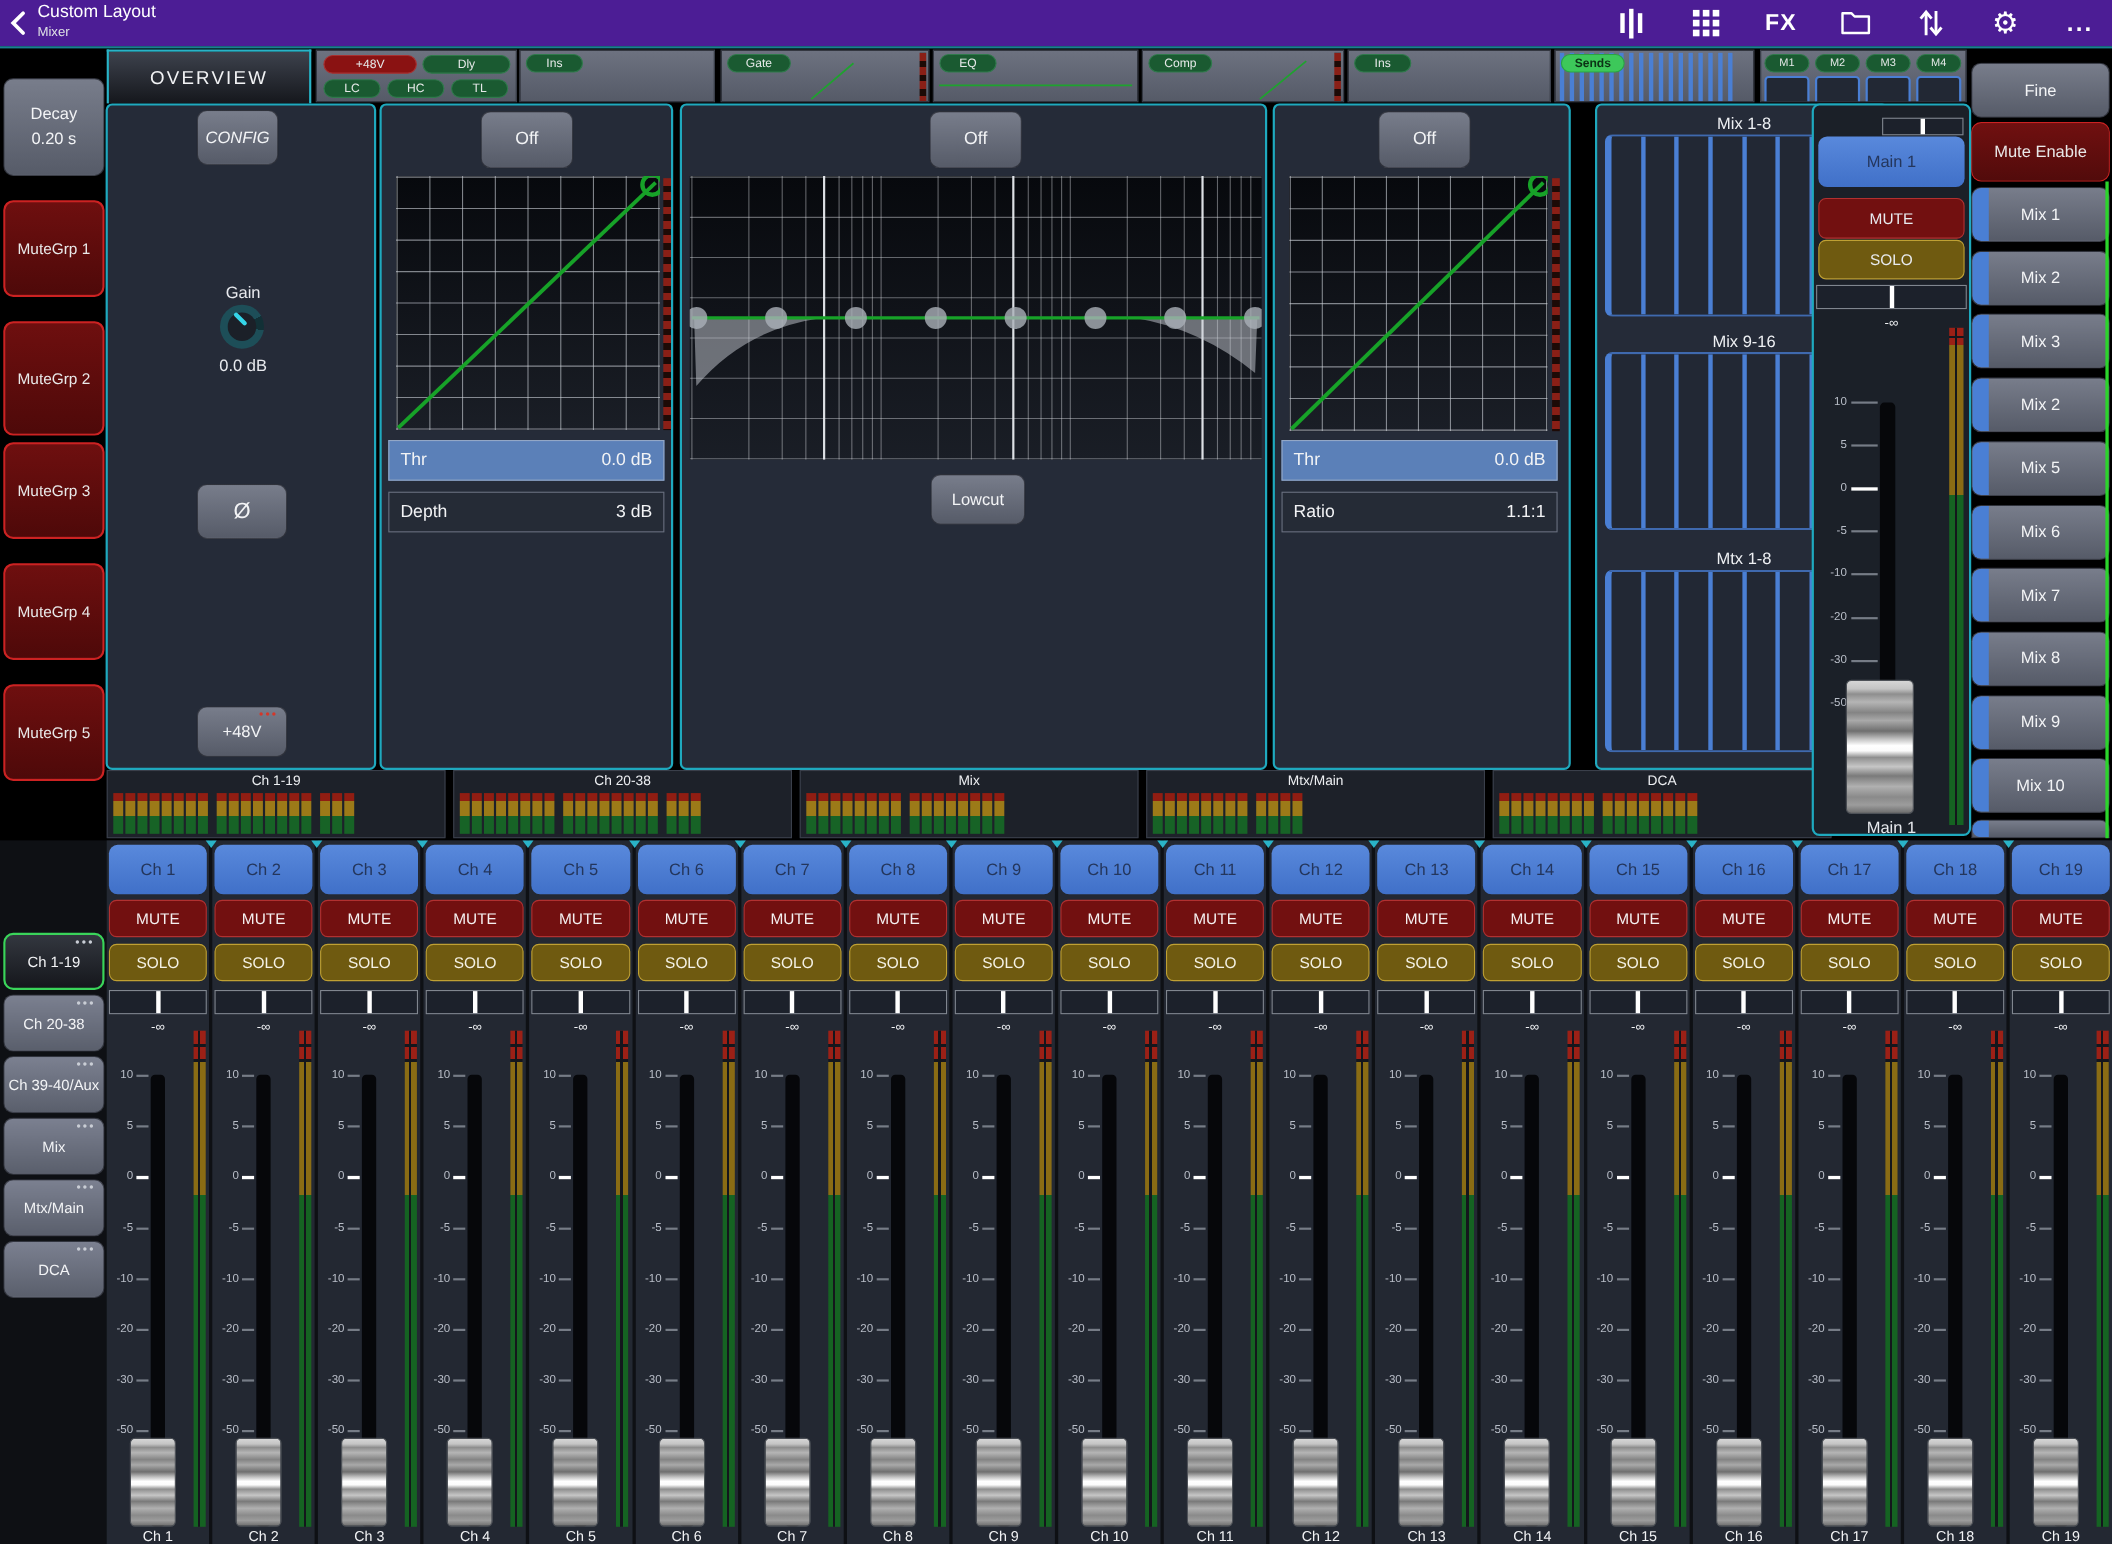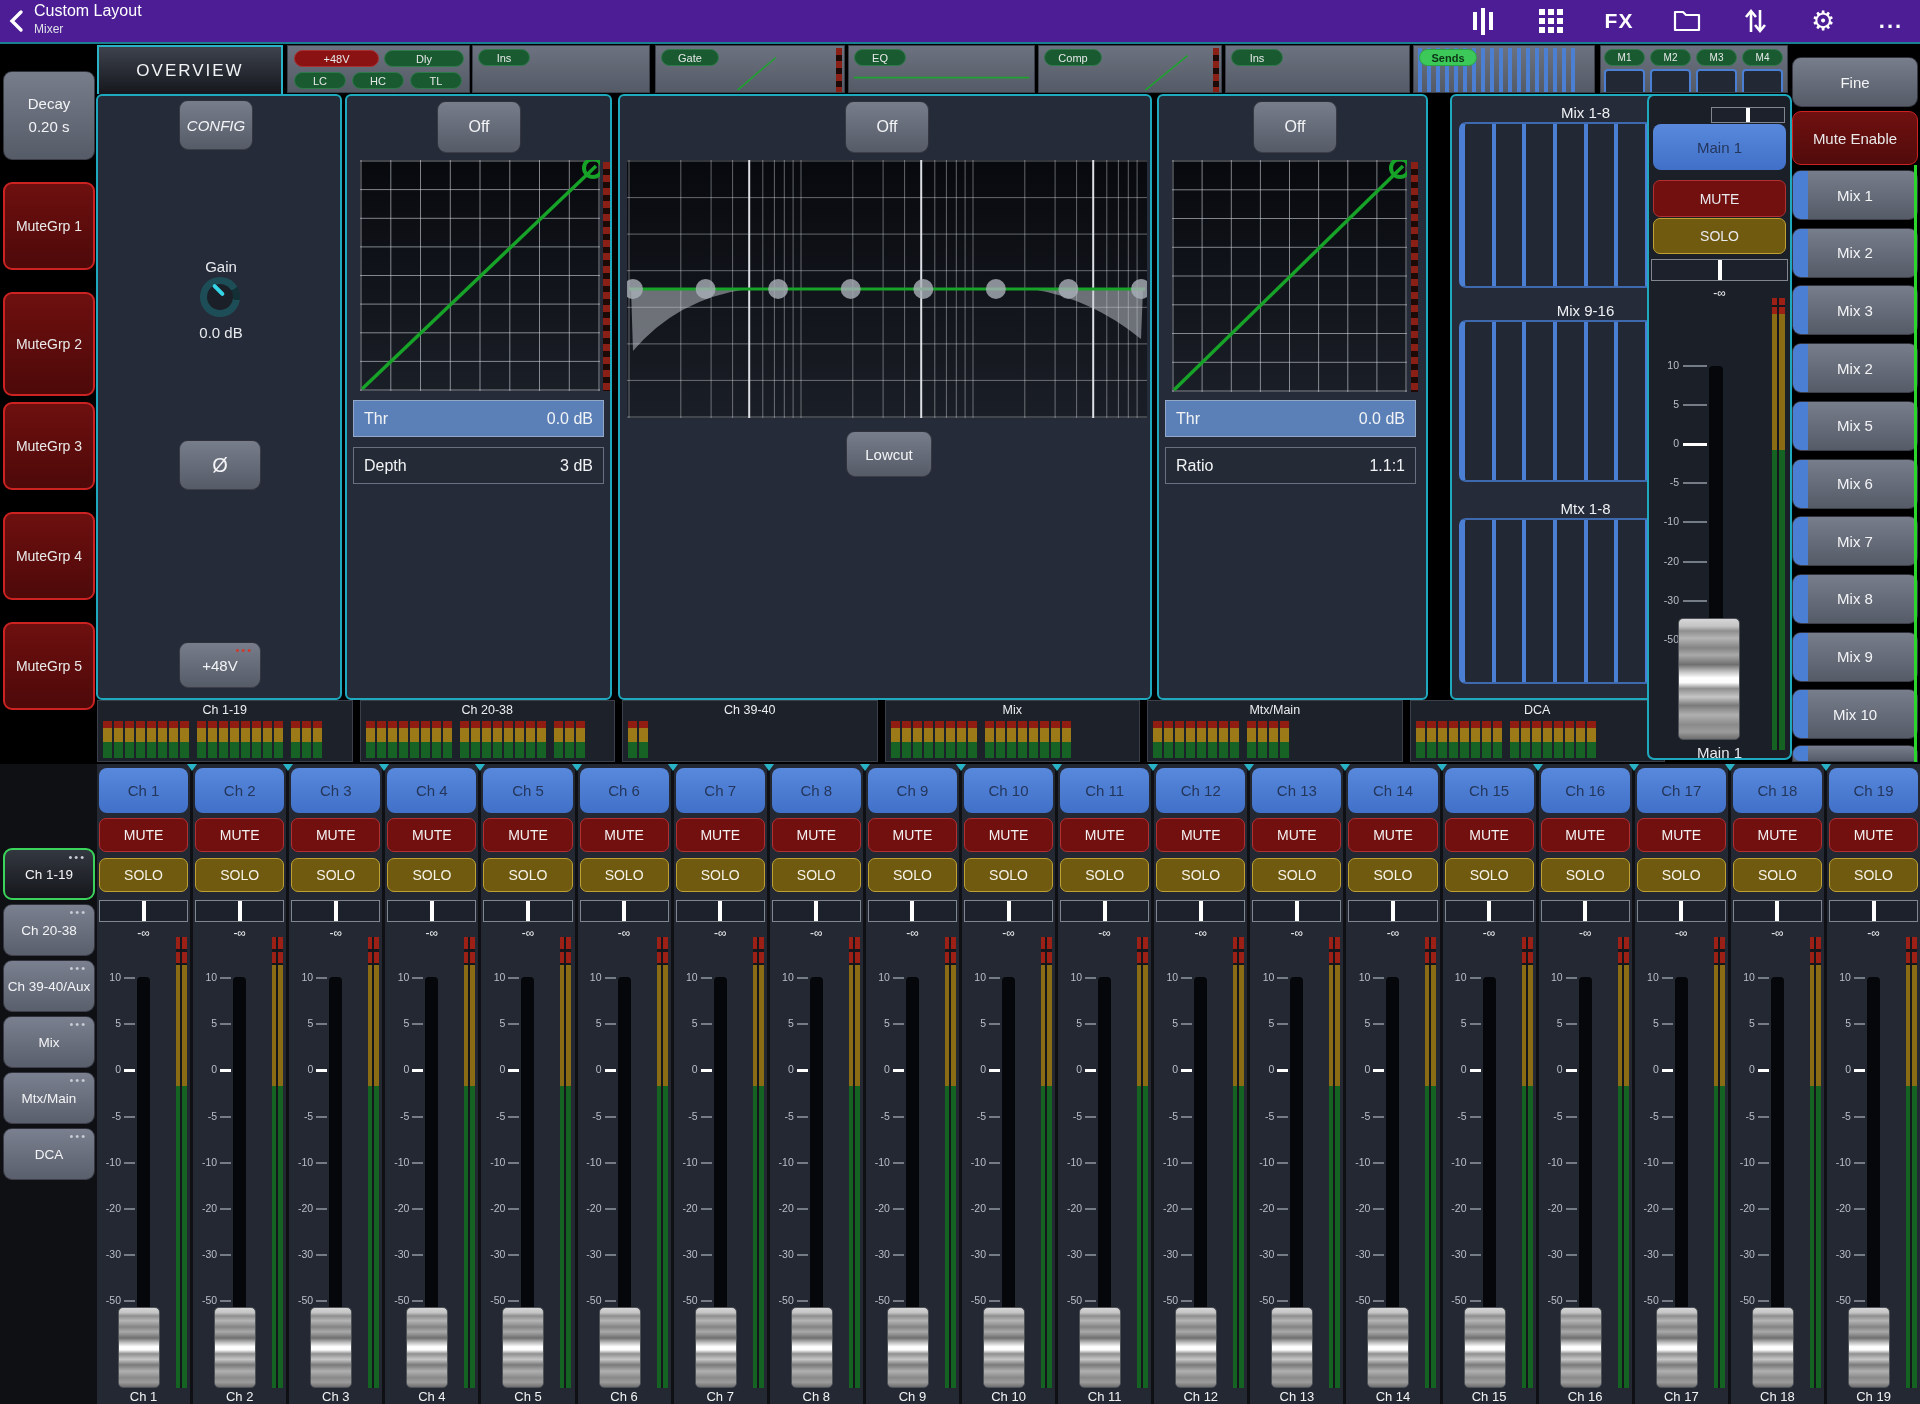--- a/index.html
+++ b/index.html
@@ -619,29 +619,20 @@
           <div class="mb-bar"></div>
         </div>
         <div class="mb-grp">
           <div class="mb-bar"></div>
           <div class="mb-bar"></div>
           <div class="mb-bar"></div>
         </div>
       </div>
     </div>
     <div class="mb-box">
-      <div class="mb-title">Ch 39-40</div>
-      <div class="mb-bars">
-        <div class="mb-grp">
-          <div class="mb-bar"></div>
-          <div class="mb-bar"></div>
-        </div>
-      </div>
-    </div>
-    <div class="mb-box">
       <div class="mb-title">Mix</div>
       <div class="mb-bars">
         <div class="mb-grp">
           <div class="mb-bar"></div>
           <div class="mb-bar"></div>
           <div class="mb-bar"></div>
           <div class="mb-bar"></div>
           <div class="mb-bar"></div>
           <div class="mb-bar"></div>
           <div class="mb-bar"></div>

